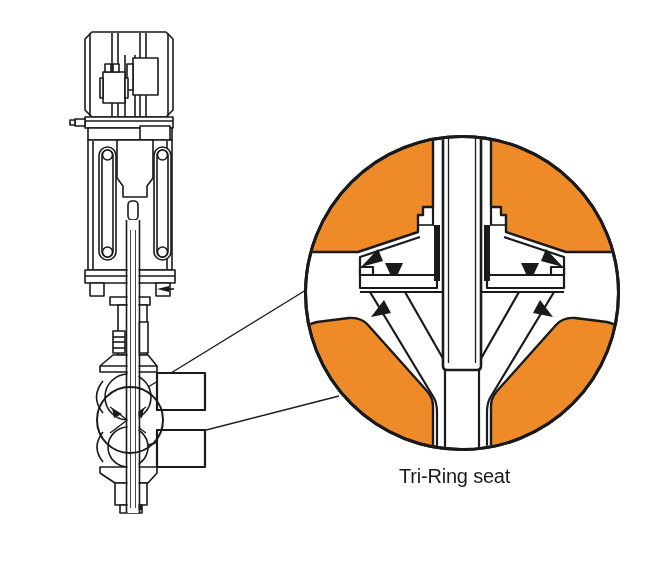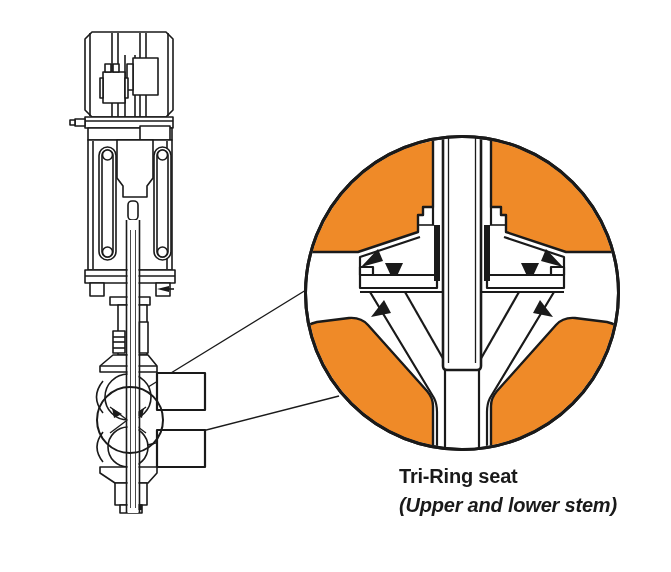--- a/index.html
+++ b/index.html
@@ -1,20 +1,20 @@
 <!DOCTYPE html>
 <html><head>
 <meta charset="utf-8">
 <style>
   html,body{margin:0;padding:0;}
   body{
     width:671px;height:572px;background:#ffffff;position:relative;overflow:hidden;
     font-family:"Liberation Sans", sans-serif;
   }
-  .stage{position:absolute;left:0;top:0;width:671px;height:572px;font-weight:bold;}
+  .stage{position:absolute;left:0;top:0;width:671px;height:572px;}
   svg{position:absolute;left:0;top:0;}
   .caption{
     position:absolute;left:399px;top:462px;
     color:var(--line,#1a1a1a);
     font-size:20px;line-height:29px;letter-spacing:-0.2px;
   }
   .caption .sub{font-style:italic;}
   [data-fill="accent"]{fill:var(--accent,#EF8A28);}
 </style>
 </head>
@@ -186,16 +186,15 @@
       <polygon points="74,182 87,165 94,178"></polygon>
       <polygon points="256,182 243,165 236,178"></polygon>
     </g>
 
     <circle cx="165" cy="158" r="156.5" fill="none" stroke="#1a1a1a" stroke-width="3"></circle>
   </g>
 </svg>
 
   <div class="caption">
     <div>Tri-Ring seat</div>
-    <div class="sub">(Upper and lower stem)</div>
   </div>
 
 </div>
 
 </body></html>

